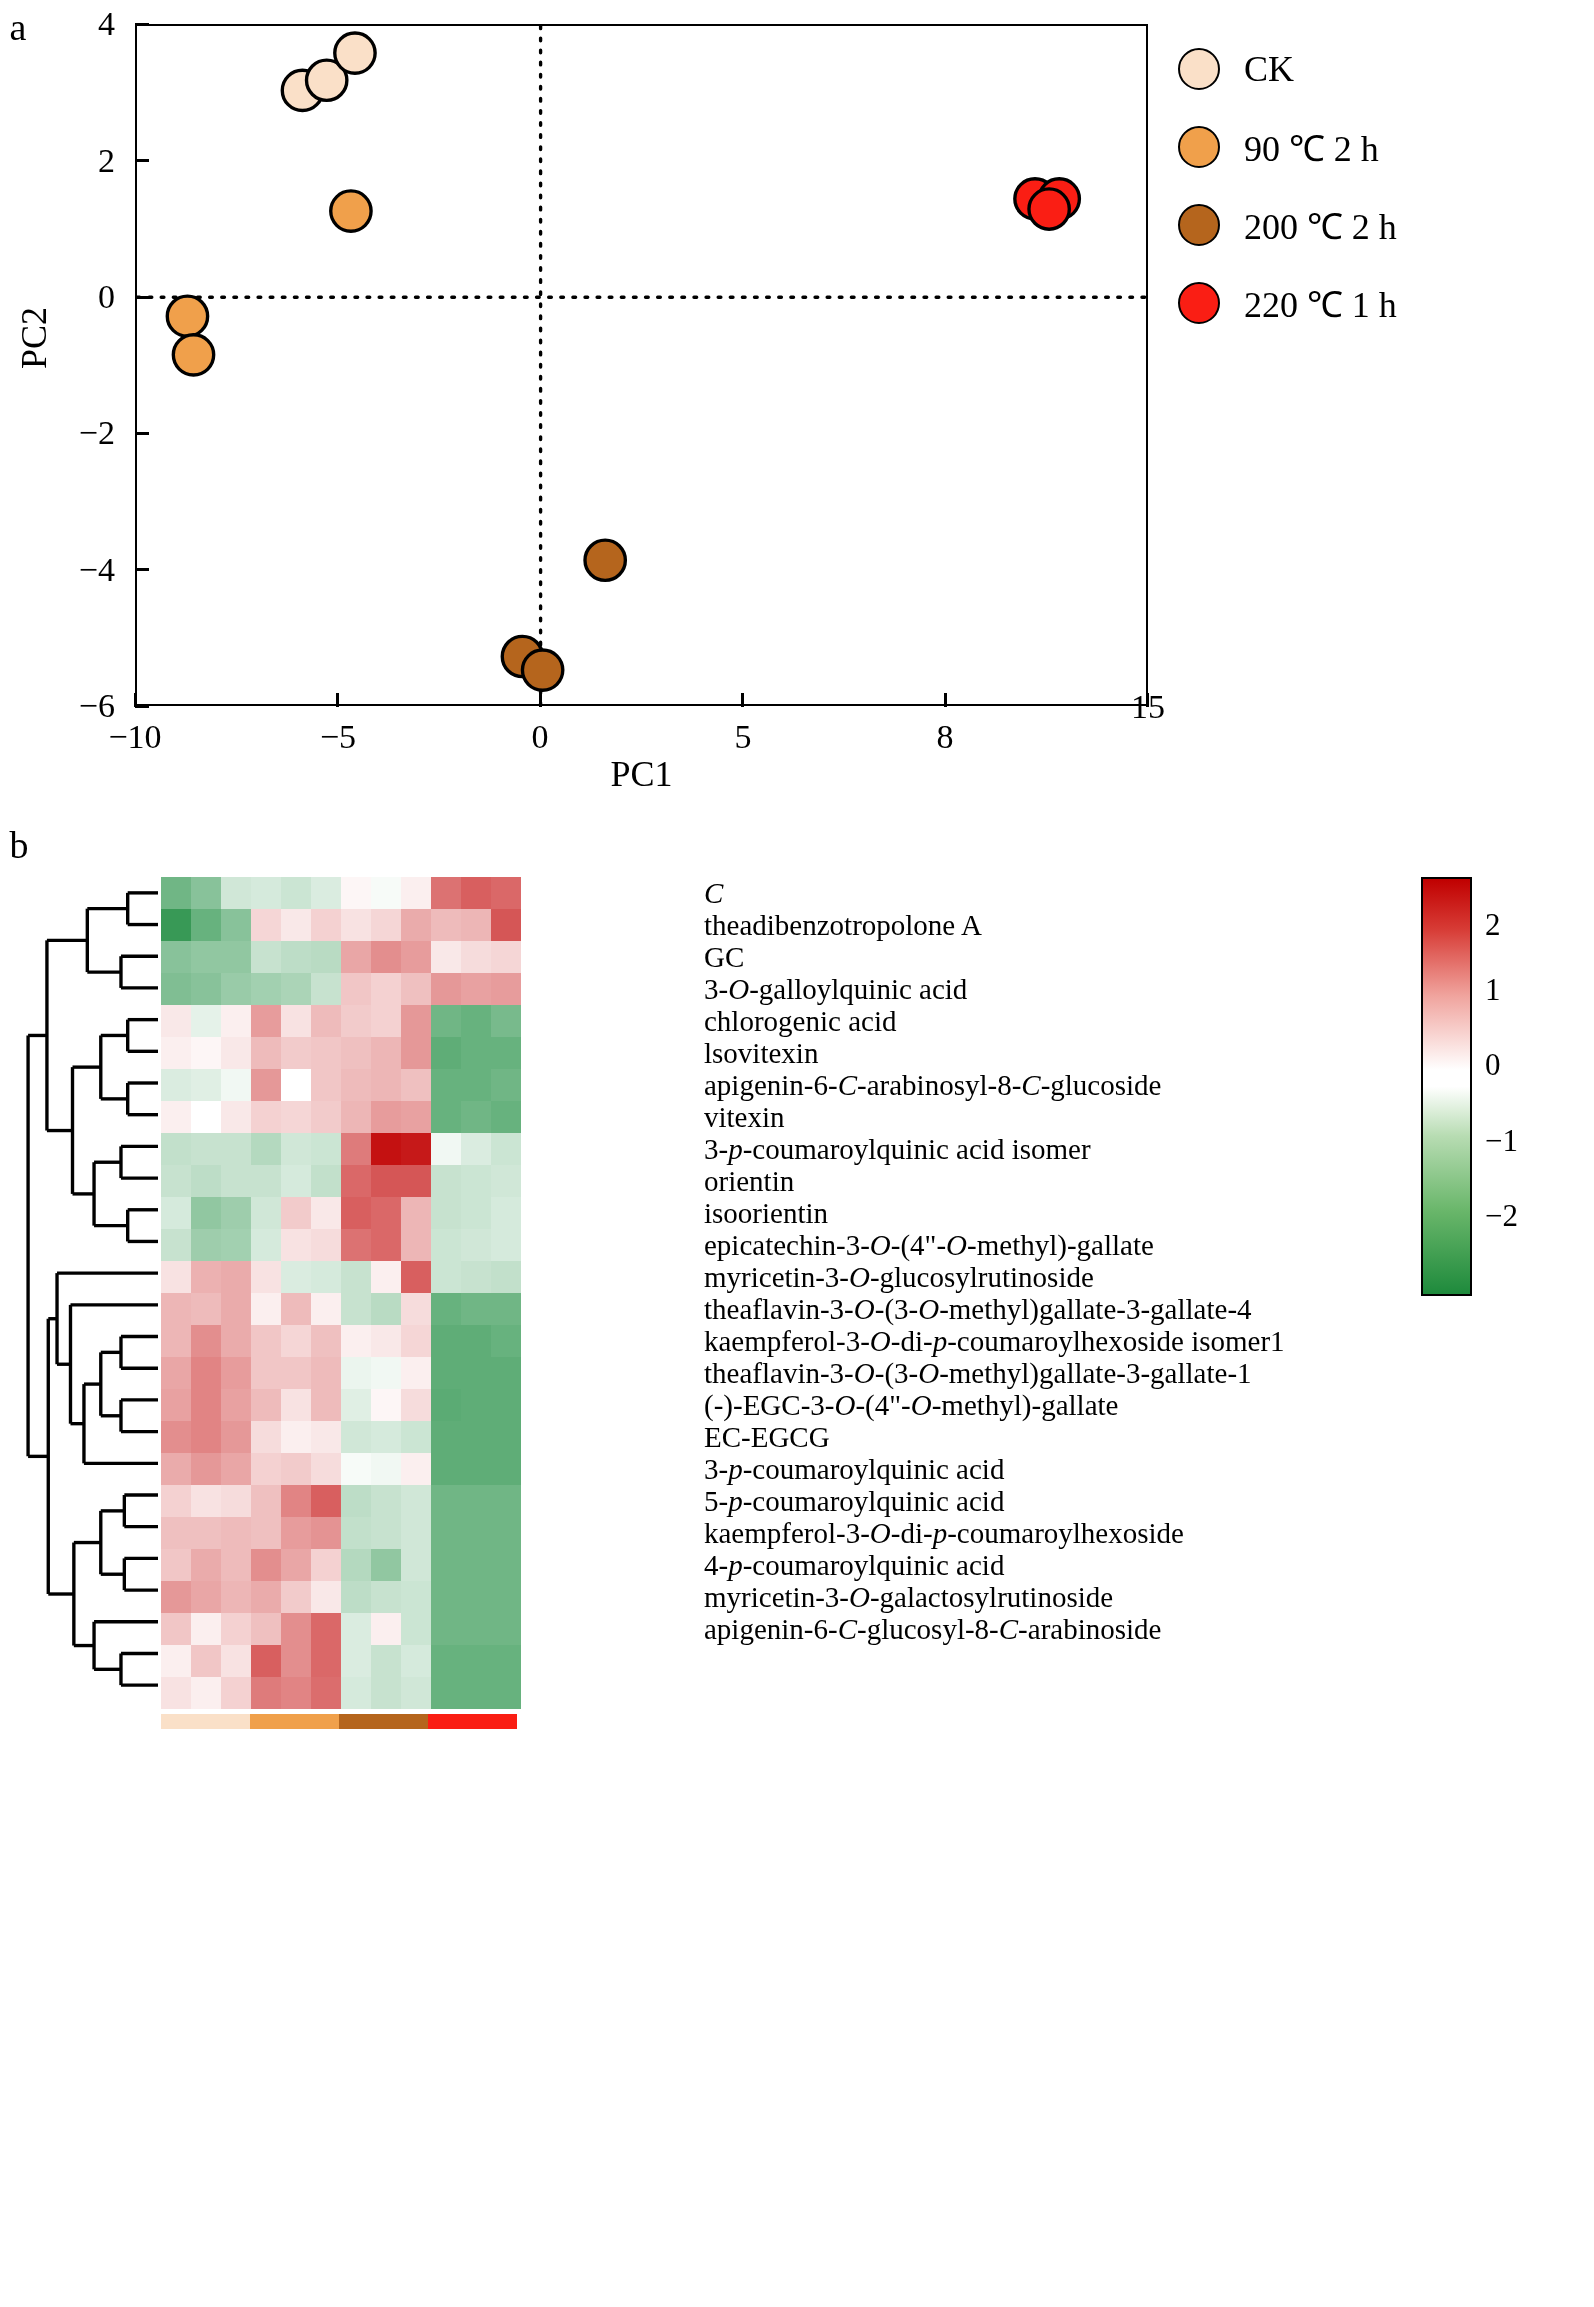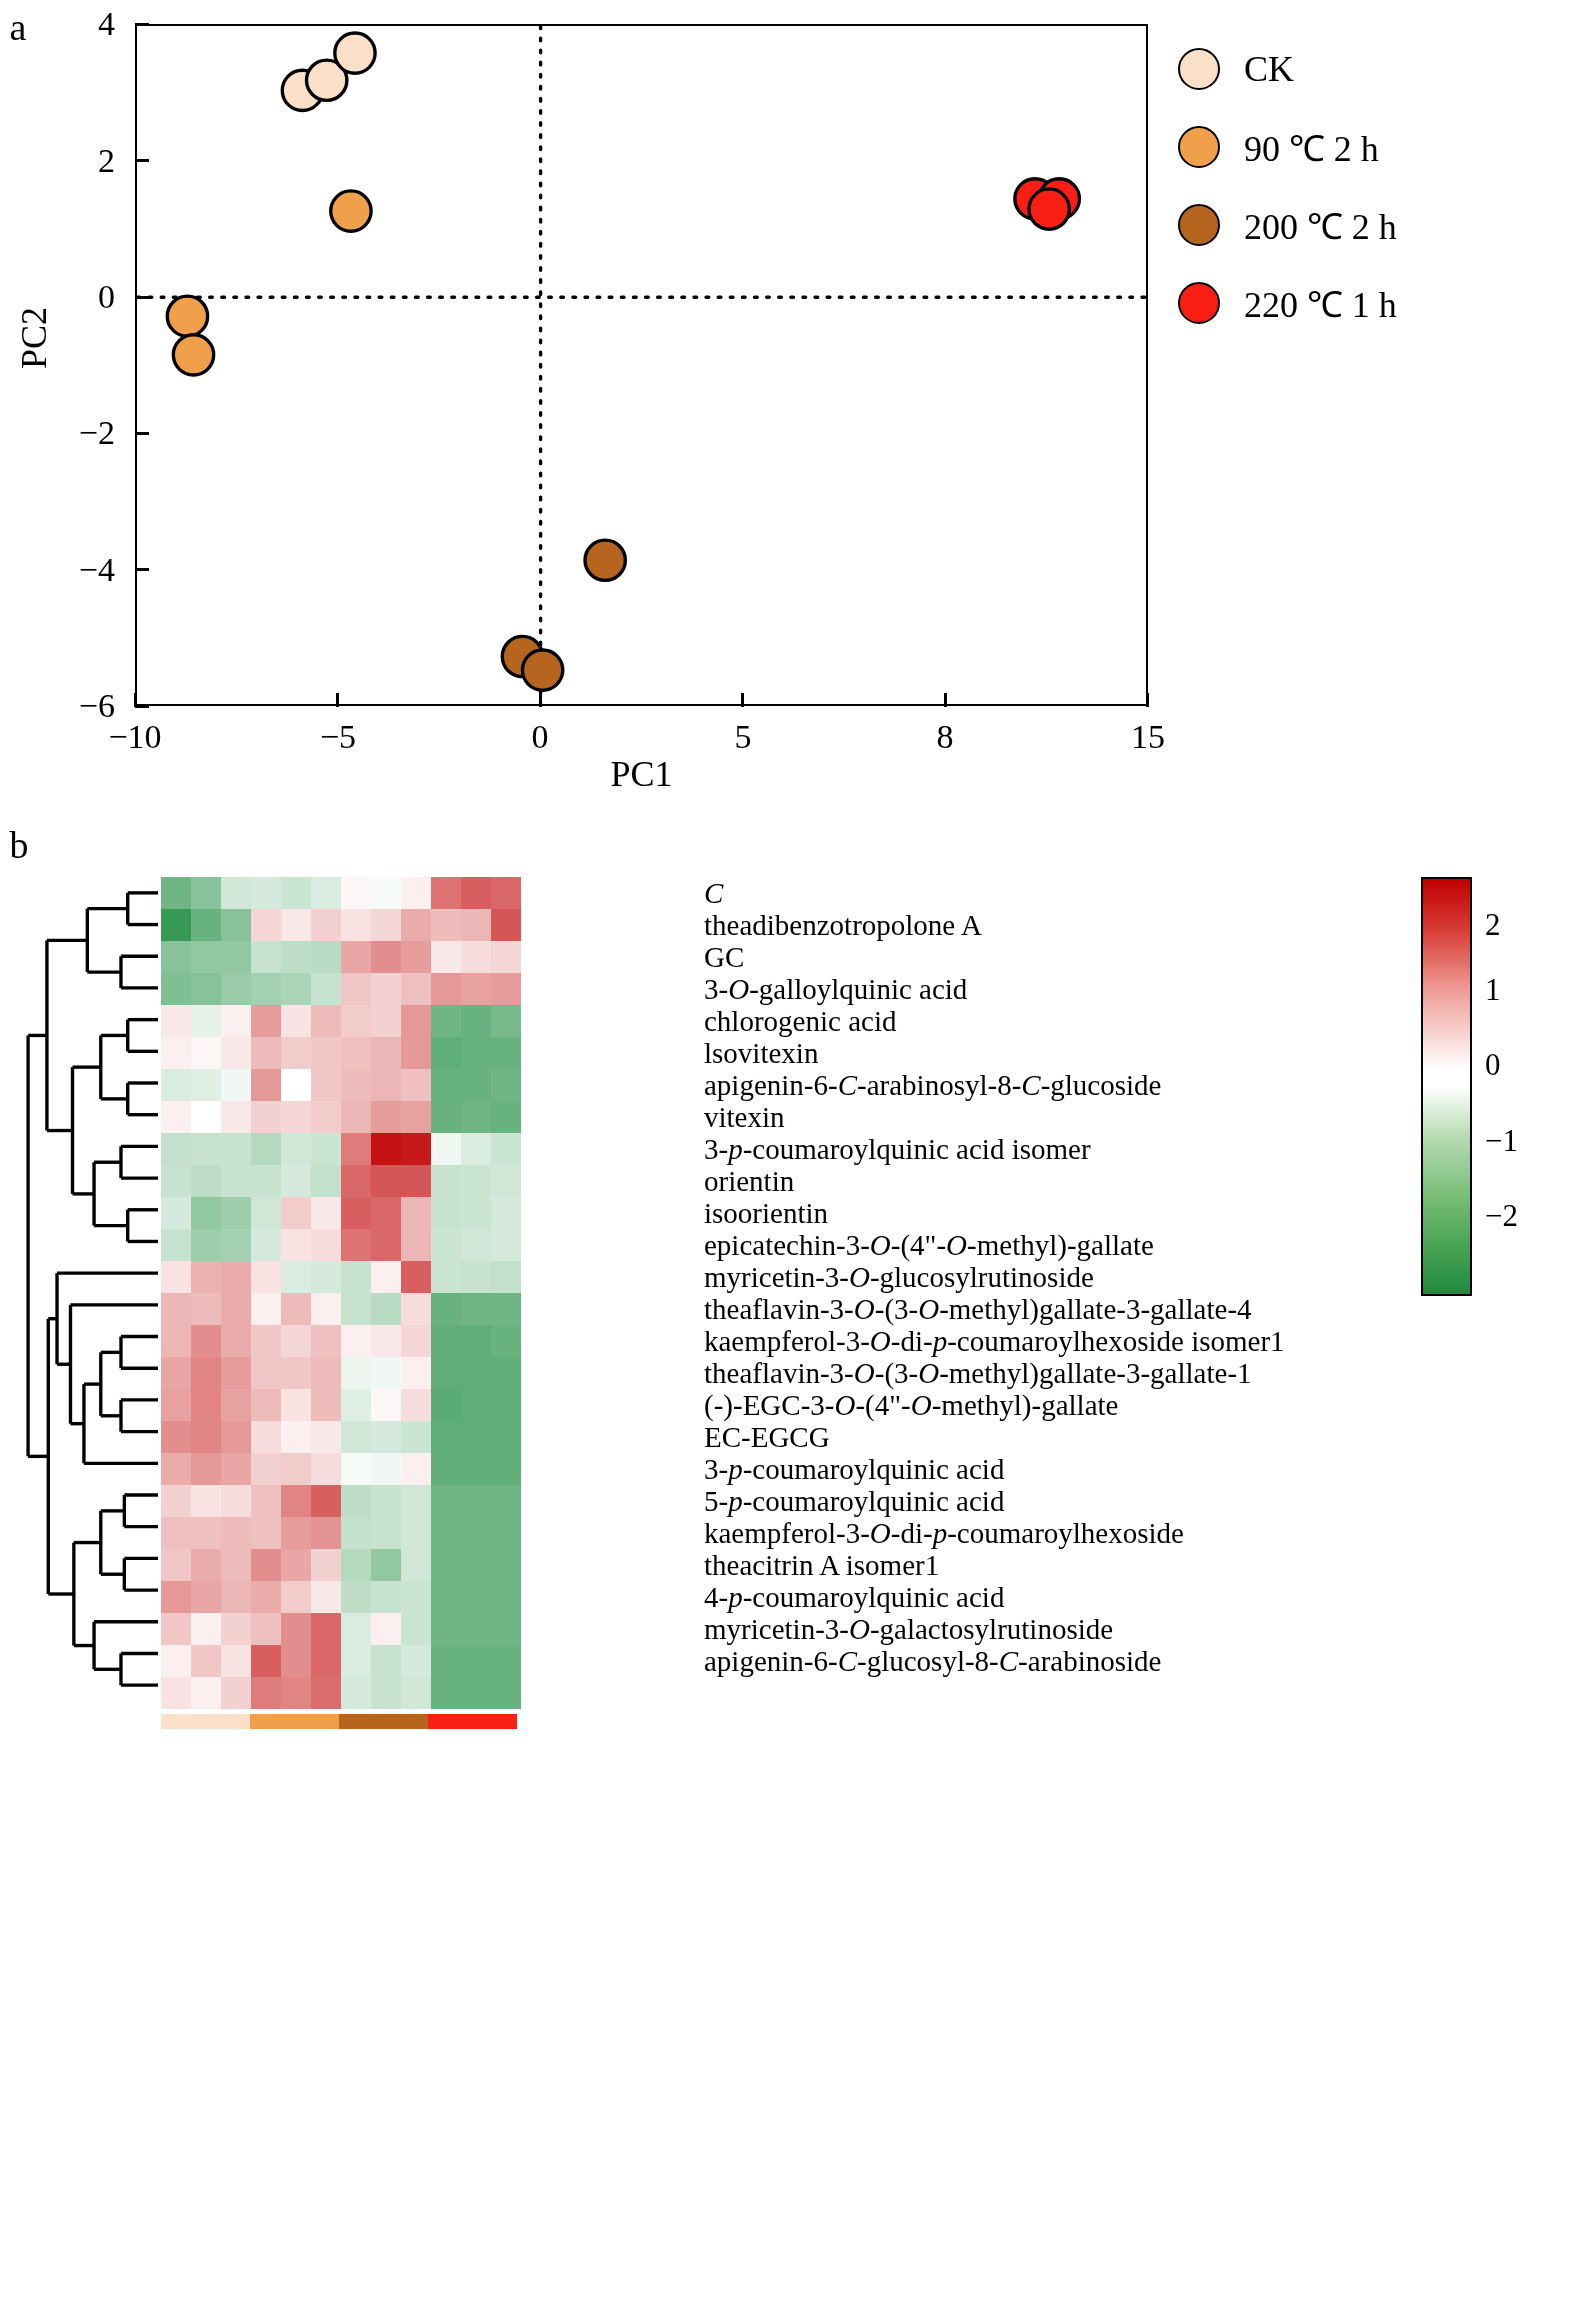--- a/index.html
+++ b/index.html
@@ -220,21 +220,21 @@
 <div class="axis-tick-x" style="left: 135px; top: 718px;">−10</div>
     <div style="position: absolute; left: 134px; top: 693px; width: 2.7px; height: 13.5px; background: rgb(0, 0, 0);"></div>
     <div class="axis-tick-x" style="left: 338px; top: 718px;">−5</div>
     <div style="position: absolute; left: 336px; top: 693px; width: 2.7px; height: 13.5px; background: rgb(0, 0, 0);"></div>
     <div class="axis-tick-x" style="left: 540px; top: 718px;">0</div>
     <div style="position: absolute; left: 539px; top: 693px; width: 2.7px; height: 13.5px; background: rgb(0, 0, 0);"></div>
     <div class="axis-tick-x" style="left: 743px; top: 718px;">5</div>
     <div style="position: absolute; left: 741px; top: 693px; width: 2.7px; height: 13.5px; background: rgb(0, 0, 0);"></div>
     <div class="axis-tick-x" style="left: 945px; top: 718px;">8</div>
     <div style="position: absolute; left: 944px; top: 693px; width: 2.7px; height: 13.5px; background: rgb(0, 0, 0);"></div>
-    <div class="axis-tick-x" style="left: 1148px; top: 718px;">15</div>
+    <div class="axis-tick-x" style="left: 1148px; top: 688px;">15</div>
     <div style="position: absolute; left: 1146px; top: 693px; width: 2.7px; height: 13.5px; background: rgb(0, 0, 0);"></div>
     <div class="axis-tick-y" style="left: 34px; width: 81px; top: 706px;">−6</div>
     <div style="position: absolute; left: 135px; top: 705px; width: 13.5px; height: 2.7px; background: rgb(0, 0, 0);"></div>
     <div class="axis-tick-y" style="left: 34px; width: 81px; top: 570px;">−4</div>
     <div style="position: absolute; left: 135px; top: 568px; width: 13.5px; height: 2.7px; background: rgb(0, 0, 0);"></div>
     <div class="axis-tick-y" style="left: 34px; width: 81px; top: 433px;">−2</div>
     <div style="position: absolute; left: 135px; top: 432px; width: 13.5px; height: 2.7px; background: rgb(0, 0, 0);"></div>
     <div class="axis-tick-y" style="left: 34px; width: 81px; top: 297px;">0</div>
     <div style="position: absolute; left: 135px; top: 296px; width: 13.5px; height: 2.7px; background: rgb(0, 0, 0);"></div>
     <div class="axis-tick-y" style="left: 34px; width: 81px; top: 161px;">2</div>
@@ -653,21 +653,20 @@
       <div class="row-label">epicatechin-3-<i>O</i>-(4"-<i>O</i>-methyl)-gallate</div>
       <div class="row-label">myricetin-3-<i>O</i>-glucosylrutinoside</div>
       <div class="row-label">theaflavin-3-<i>O</i>-(3-<i>O</i>-methyl)gallate-3-gallate-4</div>
       <div class="row-label">kaempferol-3-<i>O</i>-di-<i>p</i>-coumaroylhexoside isomer1</div>
       <div class="row-label">theaflavin-3-<i>O</i>-(3-<i>O</i>-methyl)gallate-3-gallate-1</div>
       <div class="row-label">(-)-EGC-3-<i>O</i>-(4"-<i>O</i>-methyl)-gallate</div>
       <div class="row-label">EC-EGCG</div>
       <div class="row-label">3-<i>p</i>-coumaroylquinic acid</div>
       <div class="row-label">5-<i>p</i>-coumaroylquinic acid</div>
       <div class="row-label">kaempferol-3-<i>O</i>-di-<i>p</i>-coumaroylhexoside</div>
-      <div class="row-label">theacitrin A isomer1</div>
       <div class="row-label">4-<i>p</i>-coumaroylquinic acid</div>
       <div class="row-label">myricetin-3-<i>O</i>-galactosylrutinoside</div>
       <div class="row-label">apigenin-6-<i>C</i>-glucosyl-8-<i>C</i>-arabinoside</div>
     </div>
   <div id="group-bar">
       <div class="group-seg" style="background: rgb(250, 224, 200);"></div>
       <div class="group-seg" style="background: rgb(240, 160, 75);"></div>
       <div class="group-seg" style="background: rgb(181, 101, 29);"></div>
       <div class="group-seg" style="background: rgb(250, 30, 20);"></div>
     </div>

